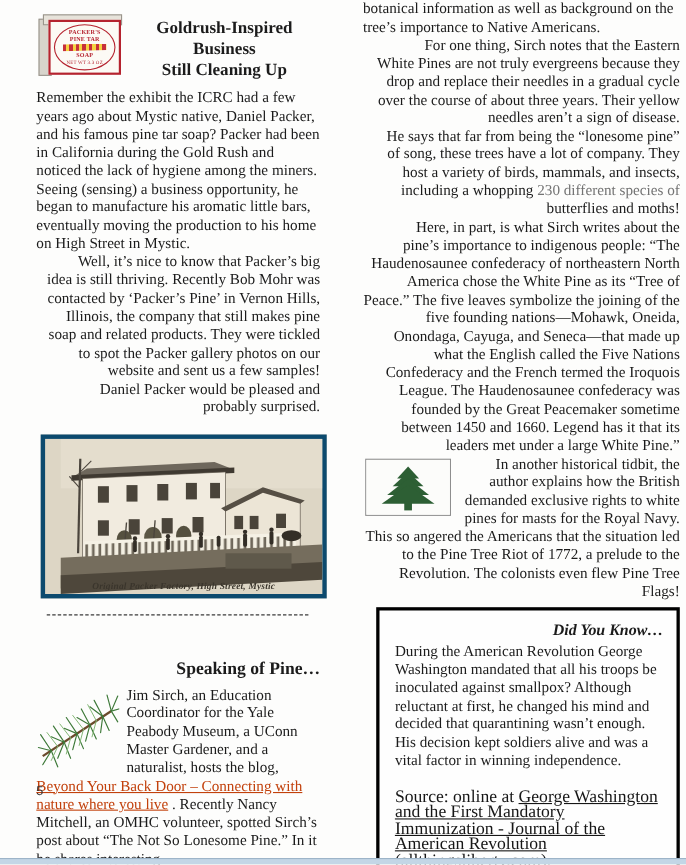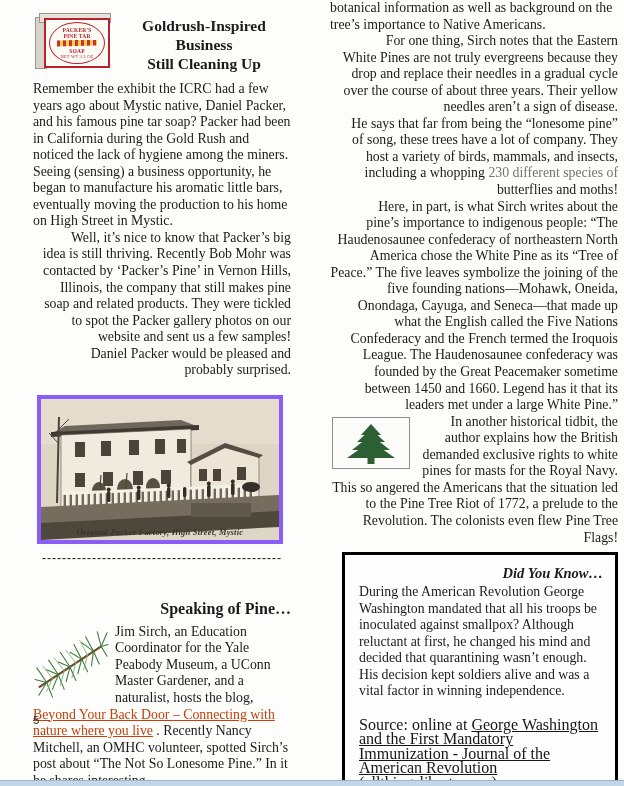--- a/index.html
+++ b/index.html
@@ -21,21 +21,21 @@
   .soap-top{position:absolute;left:6px;top:2px;width:70px;height:8px;background:#e7e3da;border:1px solid #9a958c;}
   .soap-front{position:absolute;left:11px;top:7px;width:66px;height:50px;background:#fcfaf5;border:2px solid #b5232f;box-sizing:border-box;}
   .soap-oval{position:absolute;left:3px;top:2px;right:3px;bottom:2px;border:1.5px solid #b5232f;border-radius:50%;
     display:flex;flex-direction:column;align-items:center;justify-content:center;color:#b5232f;
     font-size:5.5px;line-height:6px;font-weight:bold;text-align:center;letter-spacing:.2px;}
   .soap-stripes{width:40px;height:7px;margin:1px 0;
     background:repeating-linear-gradient(90deg,#c8303a 0 3px,#f4d341 3px 6px);
     clip-path:polygon(0 15%,100% 0,100% 85%,0 100%);}
   .soap-weight{font-size:4.5px;font-weight:normal;}
   
-  .photo{margin:16px 0 0 4px;width:238px;border:4px solid #8b5cf6;background:#ddd6c5;position:relative;}
+  .photo{margin:16px 0 0 4px;width:238px;border:4px solid #0c4a6e;background:#ddd6c5;position:relative;padding-left:14px;}
   .photo svg{display:block;}
   .photo-caption{position:absolute;left:0;right:0;bottom:3px;text-align:center;
     font-style:italic;font-weight:600;font-size:8.5px;color:#3a352c;letter-spacing:.2px;}
   .divider{margin:7px 0 0 0;text-align:center;font-weight:bold;font-size:12px;letter-spacing:1px;color:#222;
     white-space:nowrap;overflow:hidden;}
   .speaking{margin:34px 0 6px 0;text-align:right;font-size:16px;font-weight:bold;}
   .sirch{font-size:13.8px;line-height:16.55px;}
   .pine-branch{float:left;width:76px;height:80px;margin:0 6px 2px 0;}
   a.blue-link{color:#c2410c;text-decoration:underline;cursor:pointer;}
   .gray-text{color:#737373;}

